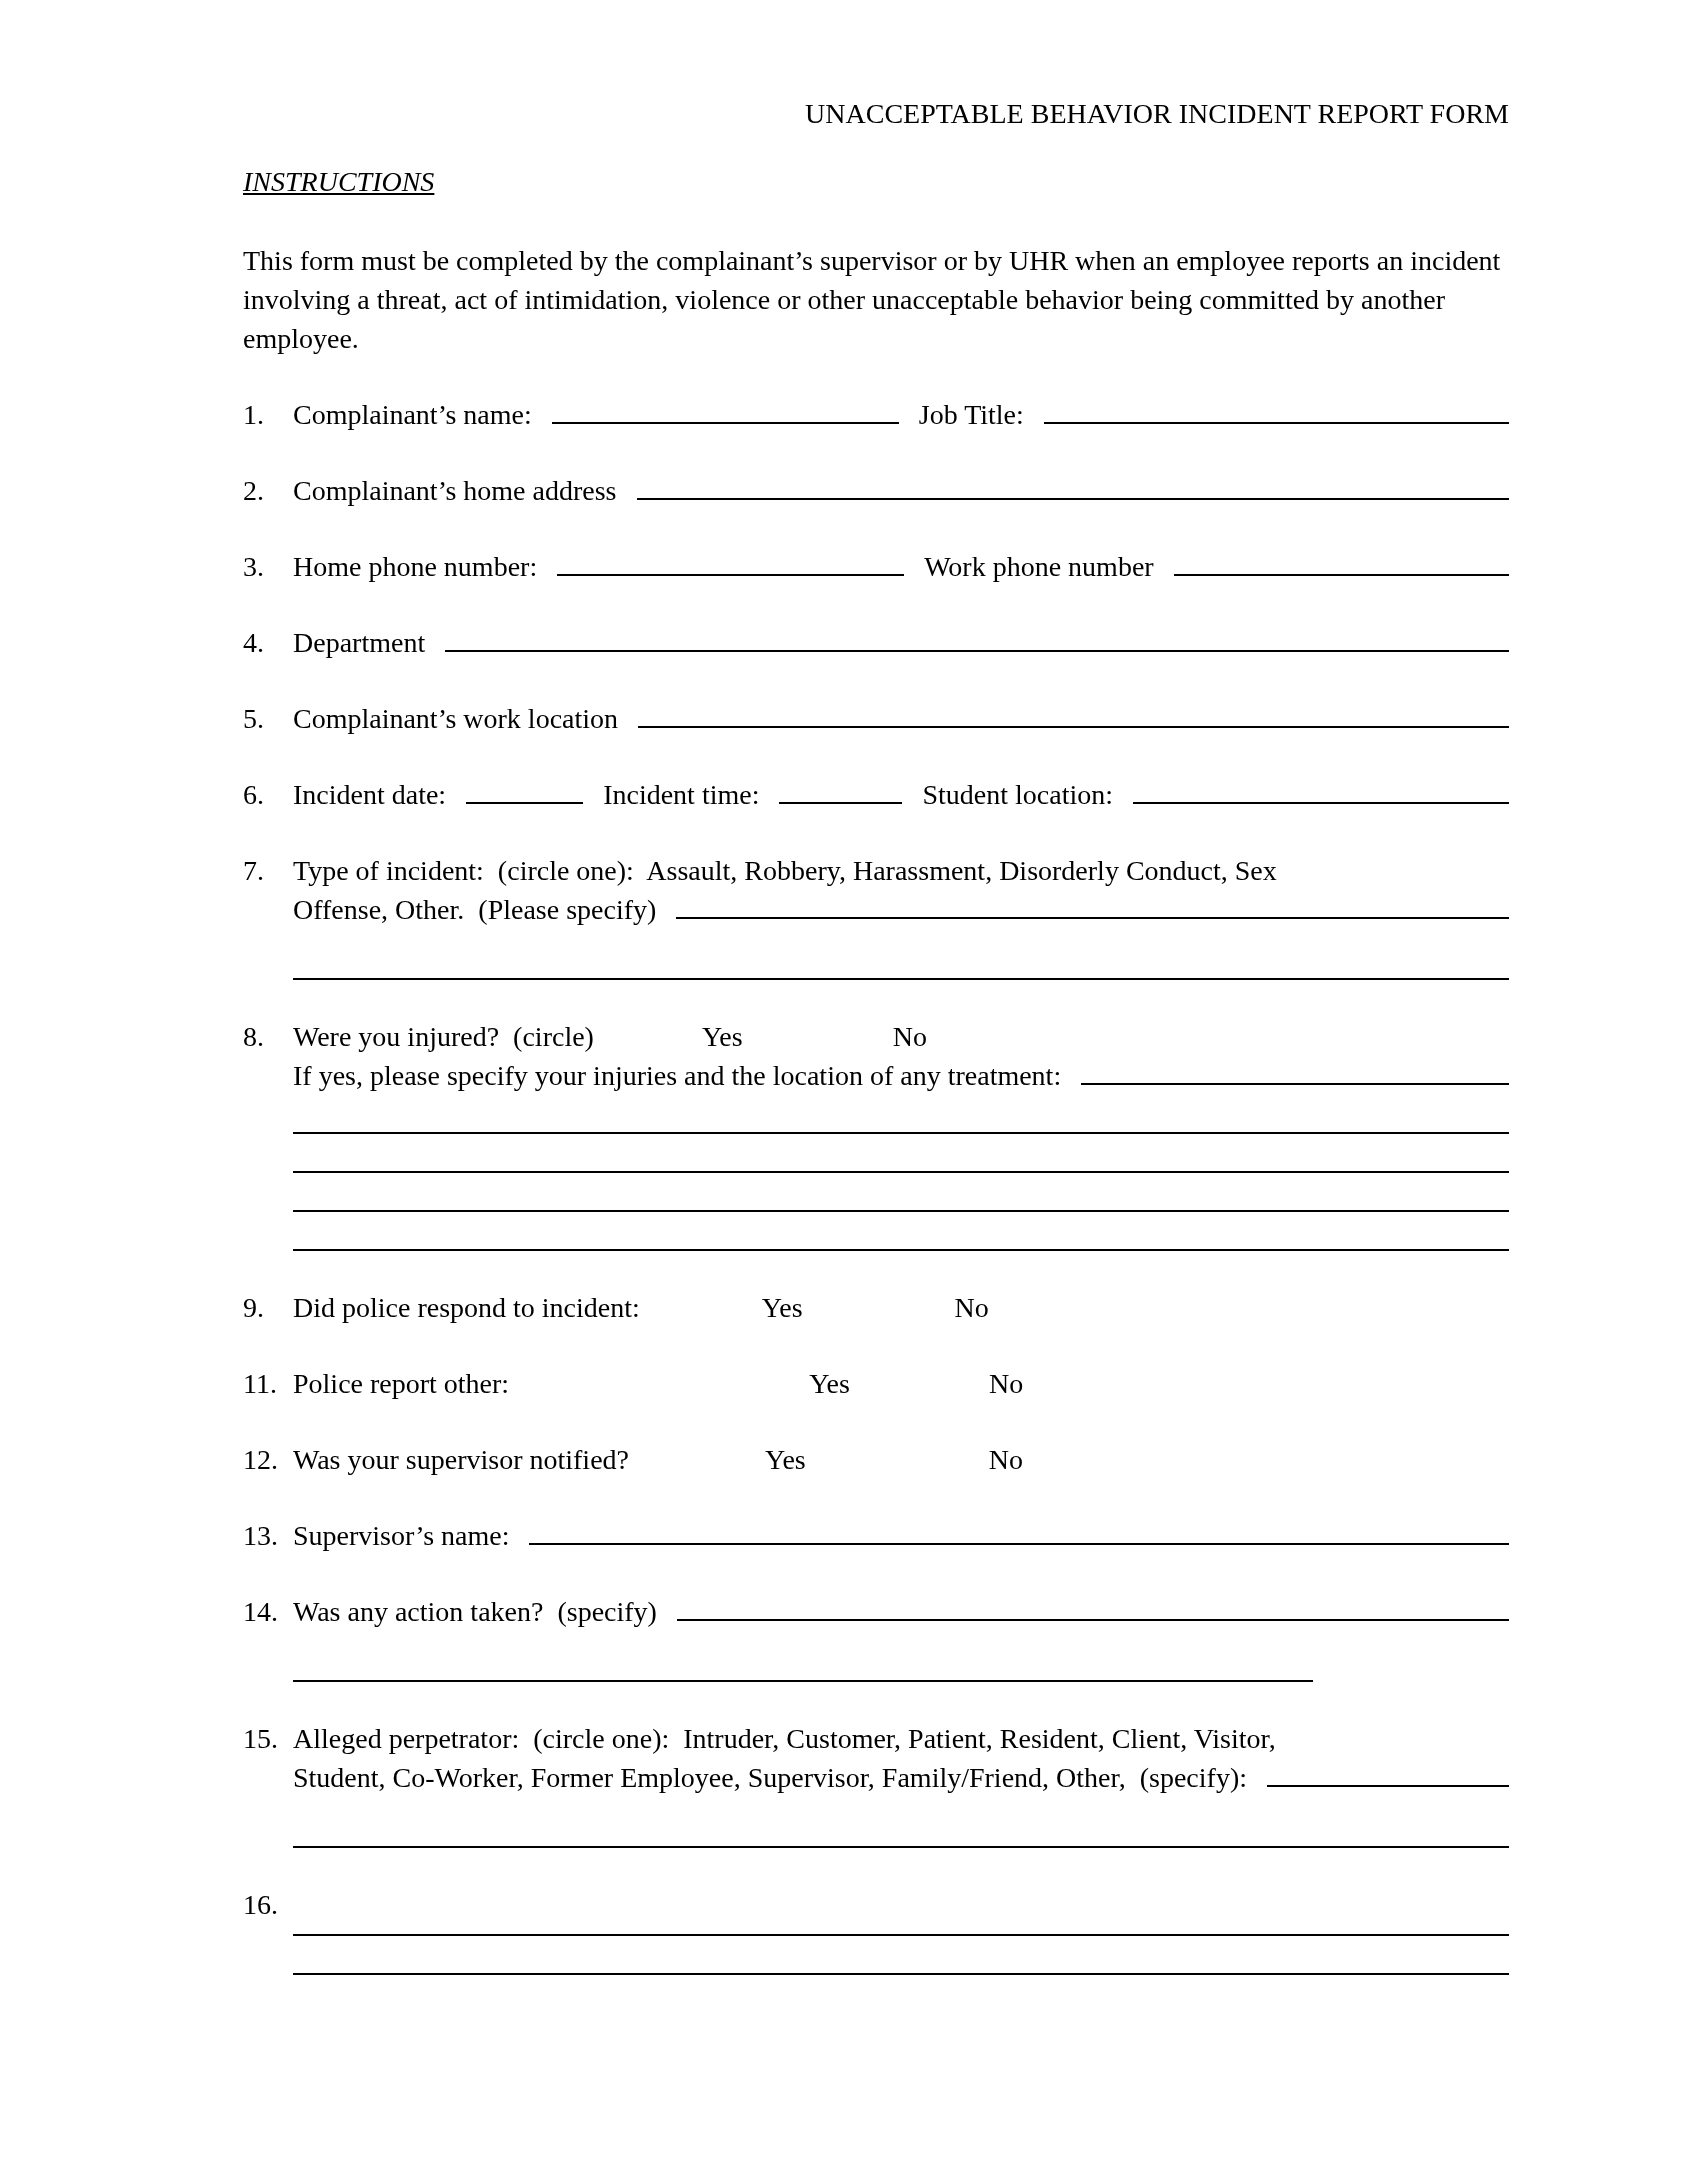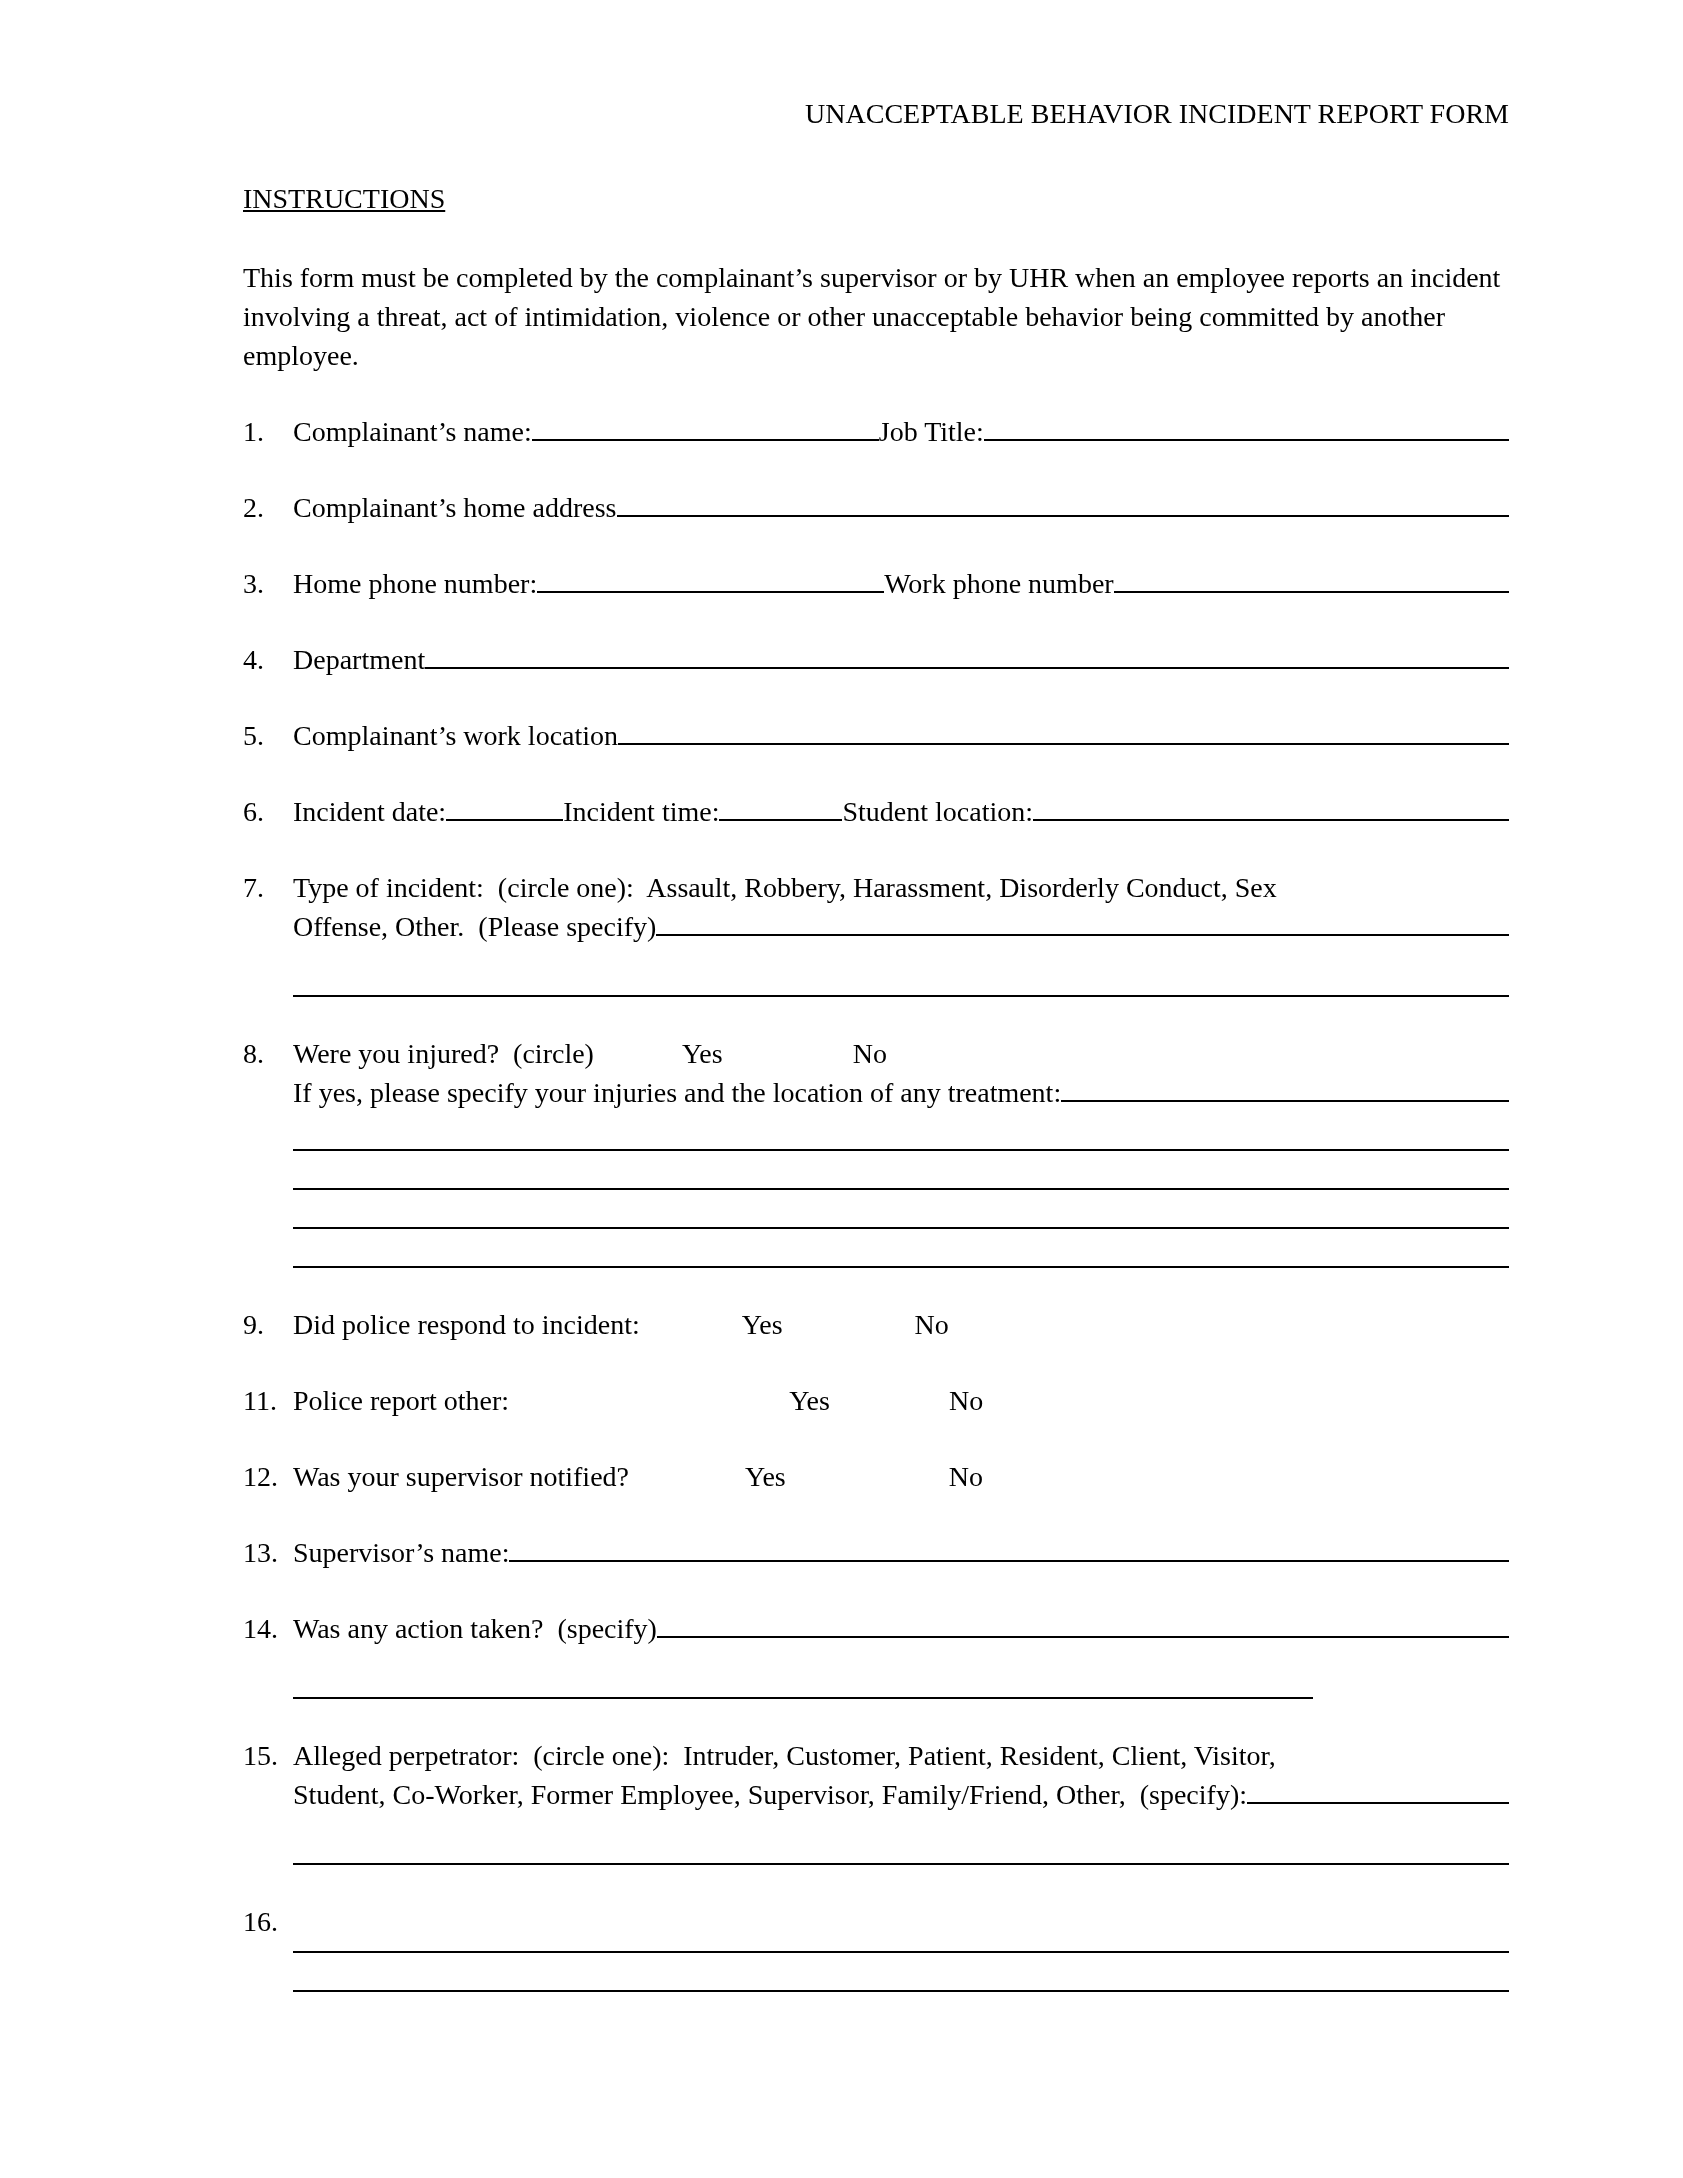--- a/index.html
+++ b/index.html
@@ -9,28 +9,28 @@
     height: 2178px;
     overflow: hidden;
     font-family: "Liberation Serif", "DejaVu Serif", serif;
     font-size: 28px;
     line-height: 39px;
     color: #000;
   }
   .page { padding: 94px 174px 0 243px; }
 
   .title { text-align: right; white-space: pre; }
-  .instructions-heading { margin-top: 46px; text-decoration: underline; }
+  .instructions-heading { margin-top: 29px; text-decoration: underline; font-style: italic; }
   .instructions-body { margin-top: 40px; }
 
   .item { display: flex; margin-top: 37px; }
   .num { flex: 0 0 50px; }
   .body { flex: 1; min-width: 0; }
 
-  .row { display: flex; align-items: baseline; }
+  .row { display: flex; align-items: baseline; gap: 20px; }
   .lbl { white-space: pre; }
 
   .blank { border-bottom: 2px solid #000; min-width: 30px; }
   .blank.grow { flex: 1; }
   .w350 { flex: 0 0 347px; }
   .w118 { flex: 0 0 117px; }
   .w124 { flex: 0 0 123px; }
 
   .blankrow { border-bottom: 2px solid #000; height: 39px; }
   .blankrow.gap { margin-top: 12px; }

